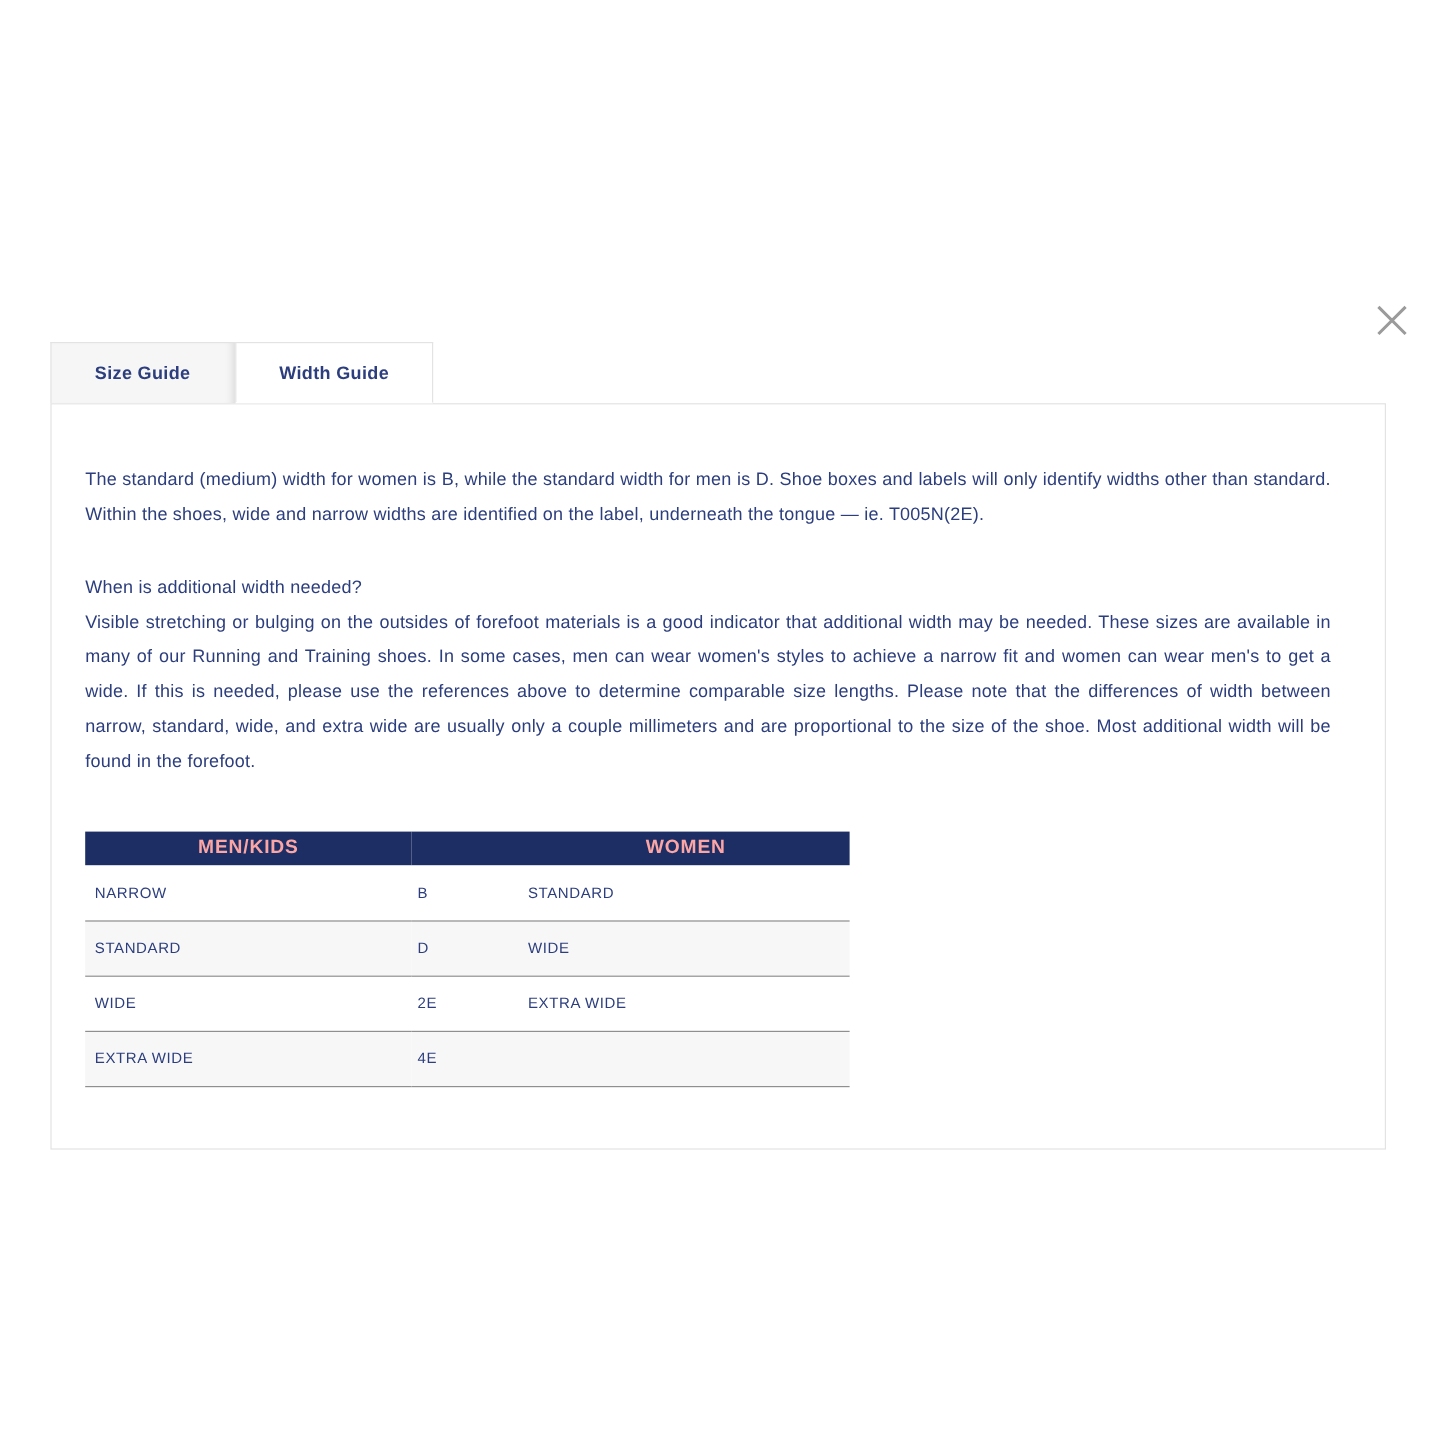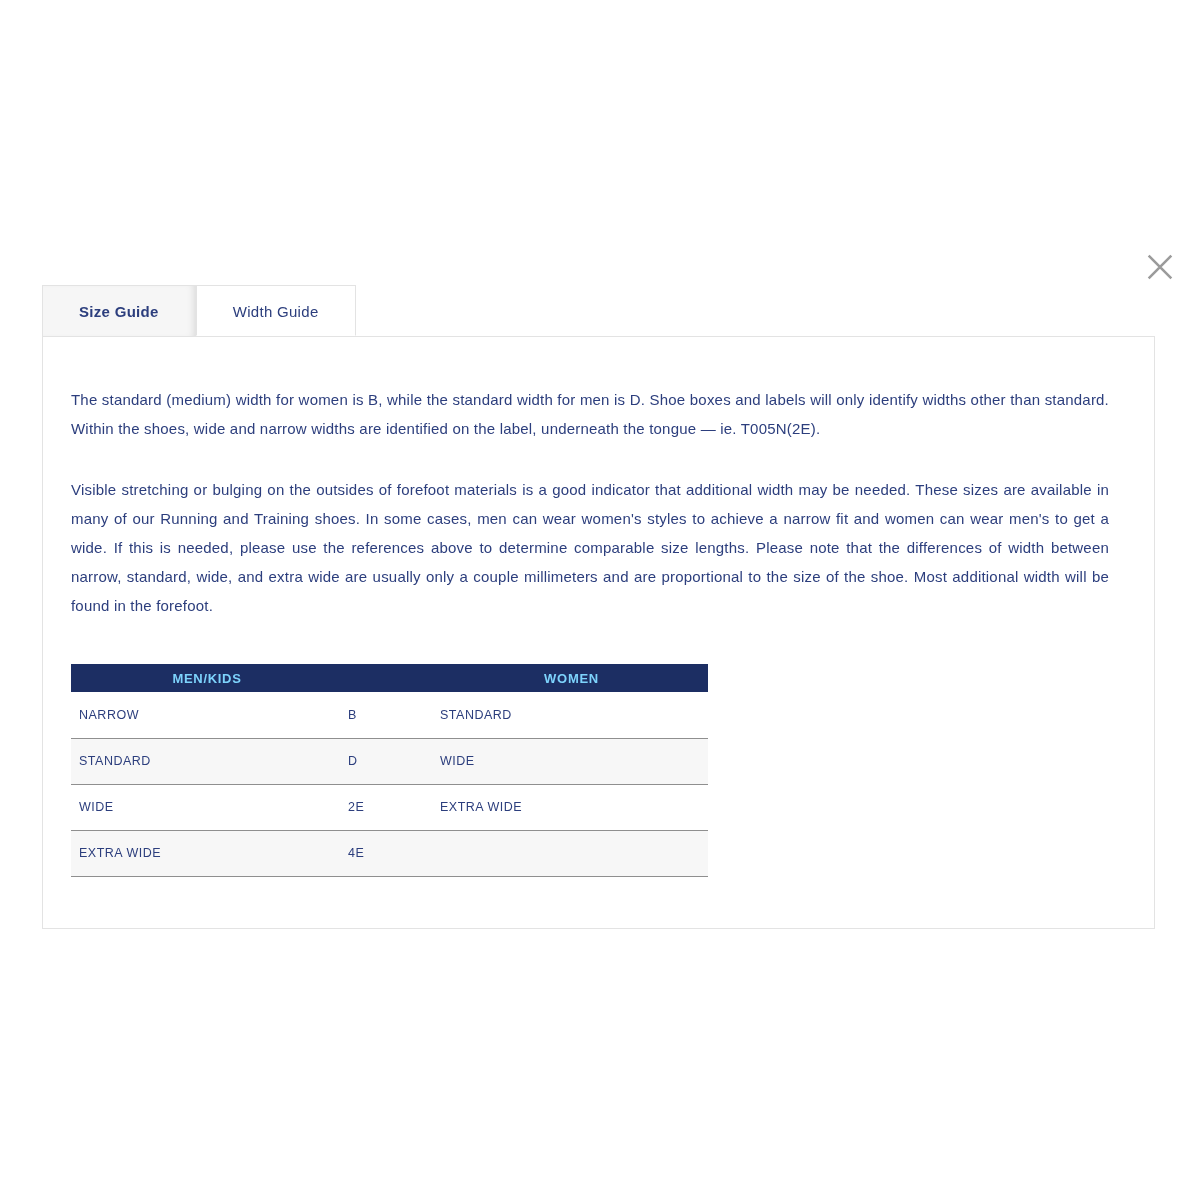--- a/index.html
+++ b/index.html
@@ -23,38 +23,38 @@
 
   .modal{position:absolute;left:42px;top:285px;width:1113px;}
 
   .tabs{display:flex;position:relative;z-index:2;}
   .tab{height:51px;line-height:51px;padding:0 36px;font-size:15px;
     color:var(--text);letter-spacing:0.3px;cursor:pointer;white-space:nowrap;}
   .tab.inactive{background:var(--tab-inactive-bg);
     border:1px solid var(--border);border-bottom:none;font-weight:600;
     box-shadow:inset -6px 0 8px -6px rgba(0,0,0,0.15);}
   .tab.active{background:#fff;border:1px solid var(--border);
-    border-bottom:1px solid #fff;margin-bottom:-1px;font-weight:400;}
+    border-bottom:1px solid #fff;margin-bottom:-1px;font-weight:700;}
 
   .panel{background:#fff;border:1px solid var(--border);
     padding:48px 45px 51px 28px;min-height:538px;}
 
   .para{font-size:15px;line-height:29px;color:var(--text);
     letter-spacing:0.2px;text-align:justify;}
   .intro{margin-bottom:32px;}
   .section-heading{font-size:15px;line-height:29px;color:var(--text);
     letter-spacing:0.2px;font-weight:400;}
   .section-body{margin-bottom:44px;}
 
   table.width-table{border-collapse:collapse;width:637px;table-layout:fixed;}
   table.width-table col.c1{width:272px;}
   table.width-table col.c2{width:92px;}
   table.width-table col.c3{width:273px;}
-  table.width-table thead th{background:var(--header-bg);color:#7dd3fc;
-    font-size:13px;font-weight:700;letter-spacing:0.7px;height:28px;
+  table.width-table thead th{background:var(--header-bg);color:#fca5a5;
+    font-size:16px;font-weight:700;letter-spacing:0.7px;height:28px;
     text-align:center;}
   table.width-table tbody td{height:46px;font-size:12.5px;color:var(--text);
     letter-spacing:0.5px;border-bottom:1.5px solid var(--divider);
     padding-left:8px;text-align:left;vertical-align:middle;}
   table.width-table tbody td.code,
   table.width-table tbody td.women{padding-left:5px;}
   table.width-table tbody tr.alt{background:var(--row-alt);}
 </style>
 </head>
 <body>
@@ -71,20 +71,21 @@
 
     <div class="tabs">
       <div class="tab inactive">Size Guide</div>
       <div class="tab active">Width Guide</div>
     </div>
 
     <div class="panel">
 
       <p class="para intro">The standard (medium) width for women is B, while the standard width for men is D. Shoe boxes and labels will only identify widths other than standard. Within the shoes, wide and narrow widths are identified on the label, underneath the tongue — ie. T005N(2E).</p>
 
+      <p class="section-heading">When is additional width needed?</p>
 
       <p class="para section-body">Visible stretching or bulging on the outsides of forefoot materials is a good indicator that additional width may be needed. These sizes are available in many of our Running and Training shoes. In some cases, men can wear women's styles to achieve a narrow fit and women can wear men's to get a wide. If this is needed, please use the references above to determine comparable size lengths. Please note that the differences of width between narrow, standard, wide, and extra wide are usually only a couple millimeters and are proportional to the size of the shoe. Most additional width will be found in the forefoot.</p>
 
       <table class="width-table">
         <colgroup>
             <col class="c1">
             <col class="c2">
             <col class="c3">
           </colgroup>
         <thead>

